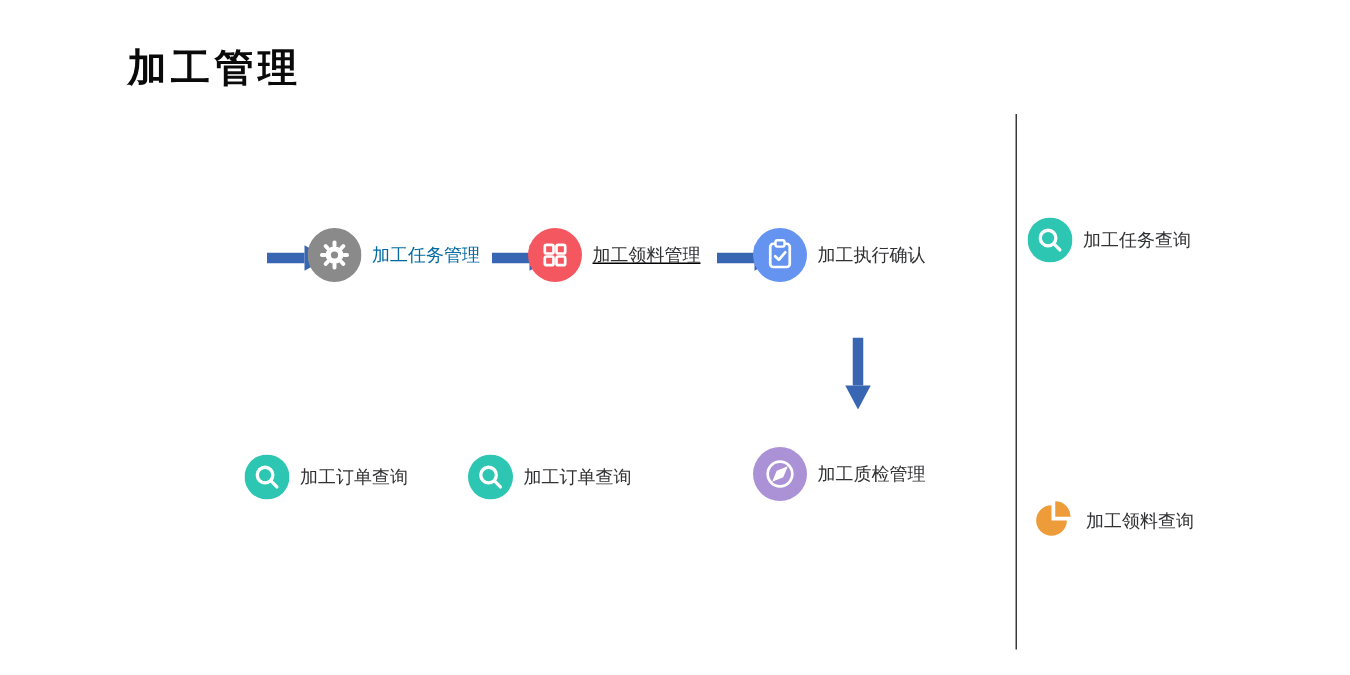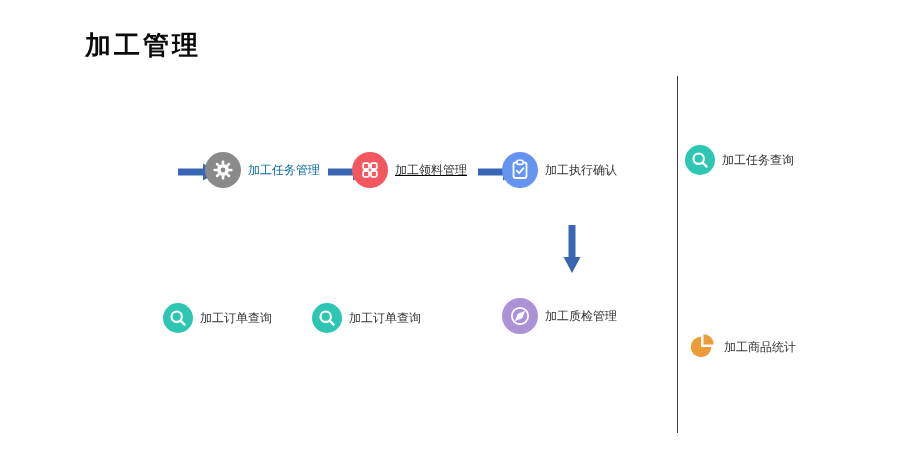--- a/index.html
+++ b/index.html
@@ -153,16 +153,16 @@
   </div>
 
 
   <div class="node" style="left:755px; top:331px;">
     <span class="icon">
       <svg width="32" height="32" viewBox="0 0 36 36">
         <path d="M18 6.5 A11.5 11.5 0 1 0 29.5 18 L18 18 Z" fill="#ee9c39"></path>
         <path d="M20.8 3.6 A11.5 11.5 0 0 1 32.3 15.1 L20.8 15.1 Z" fill="#ee9c39"></path>
       </svg>
     </span>
-    <span class="label">加工商品统计</span>
+    <span class="label">加工领料查询</span>
   </div>
 
 </div>
 
 </body></html>

